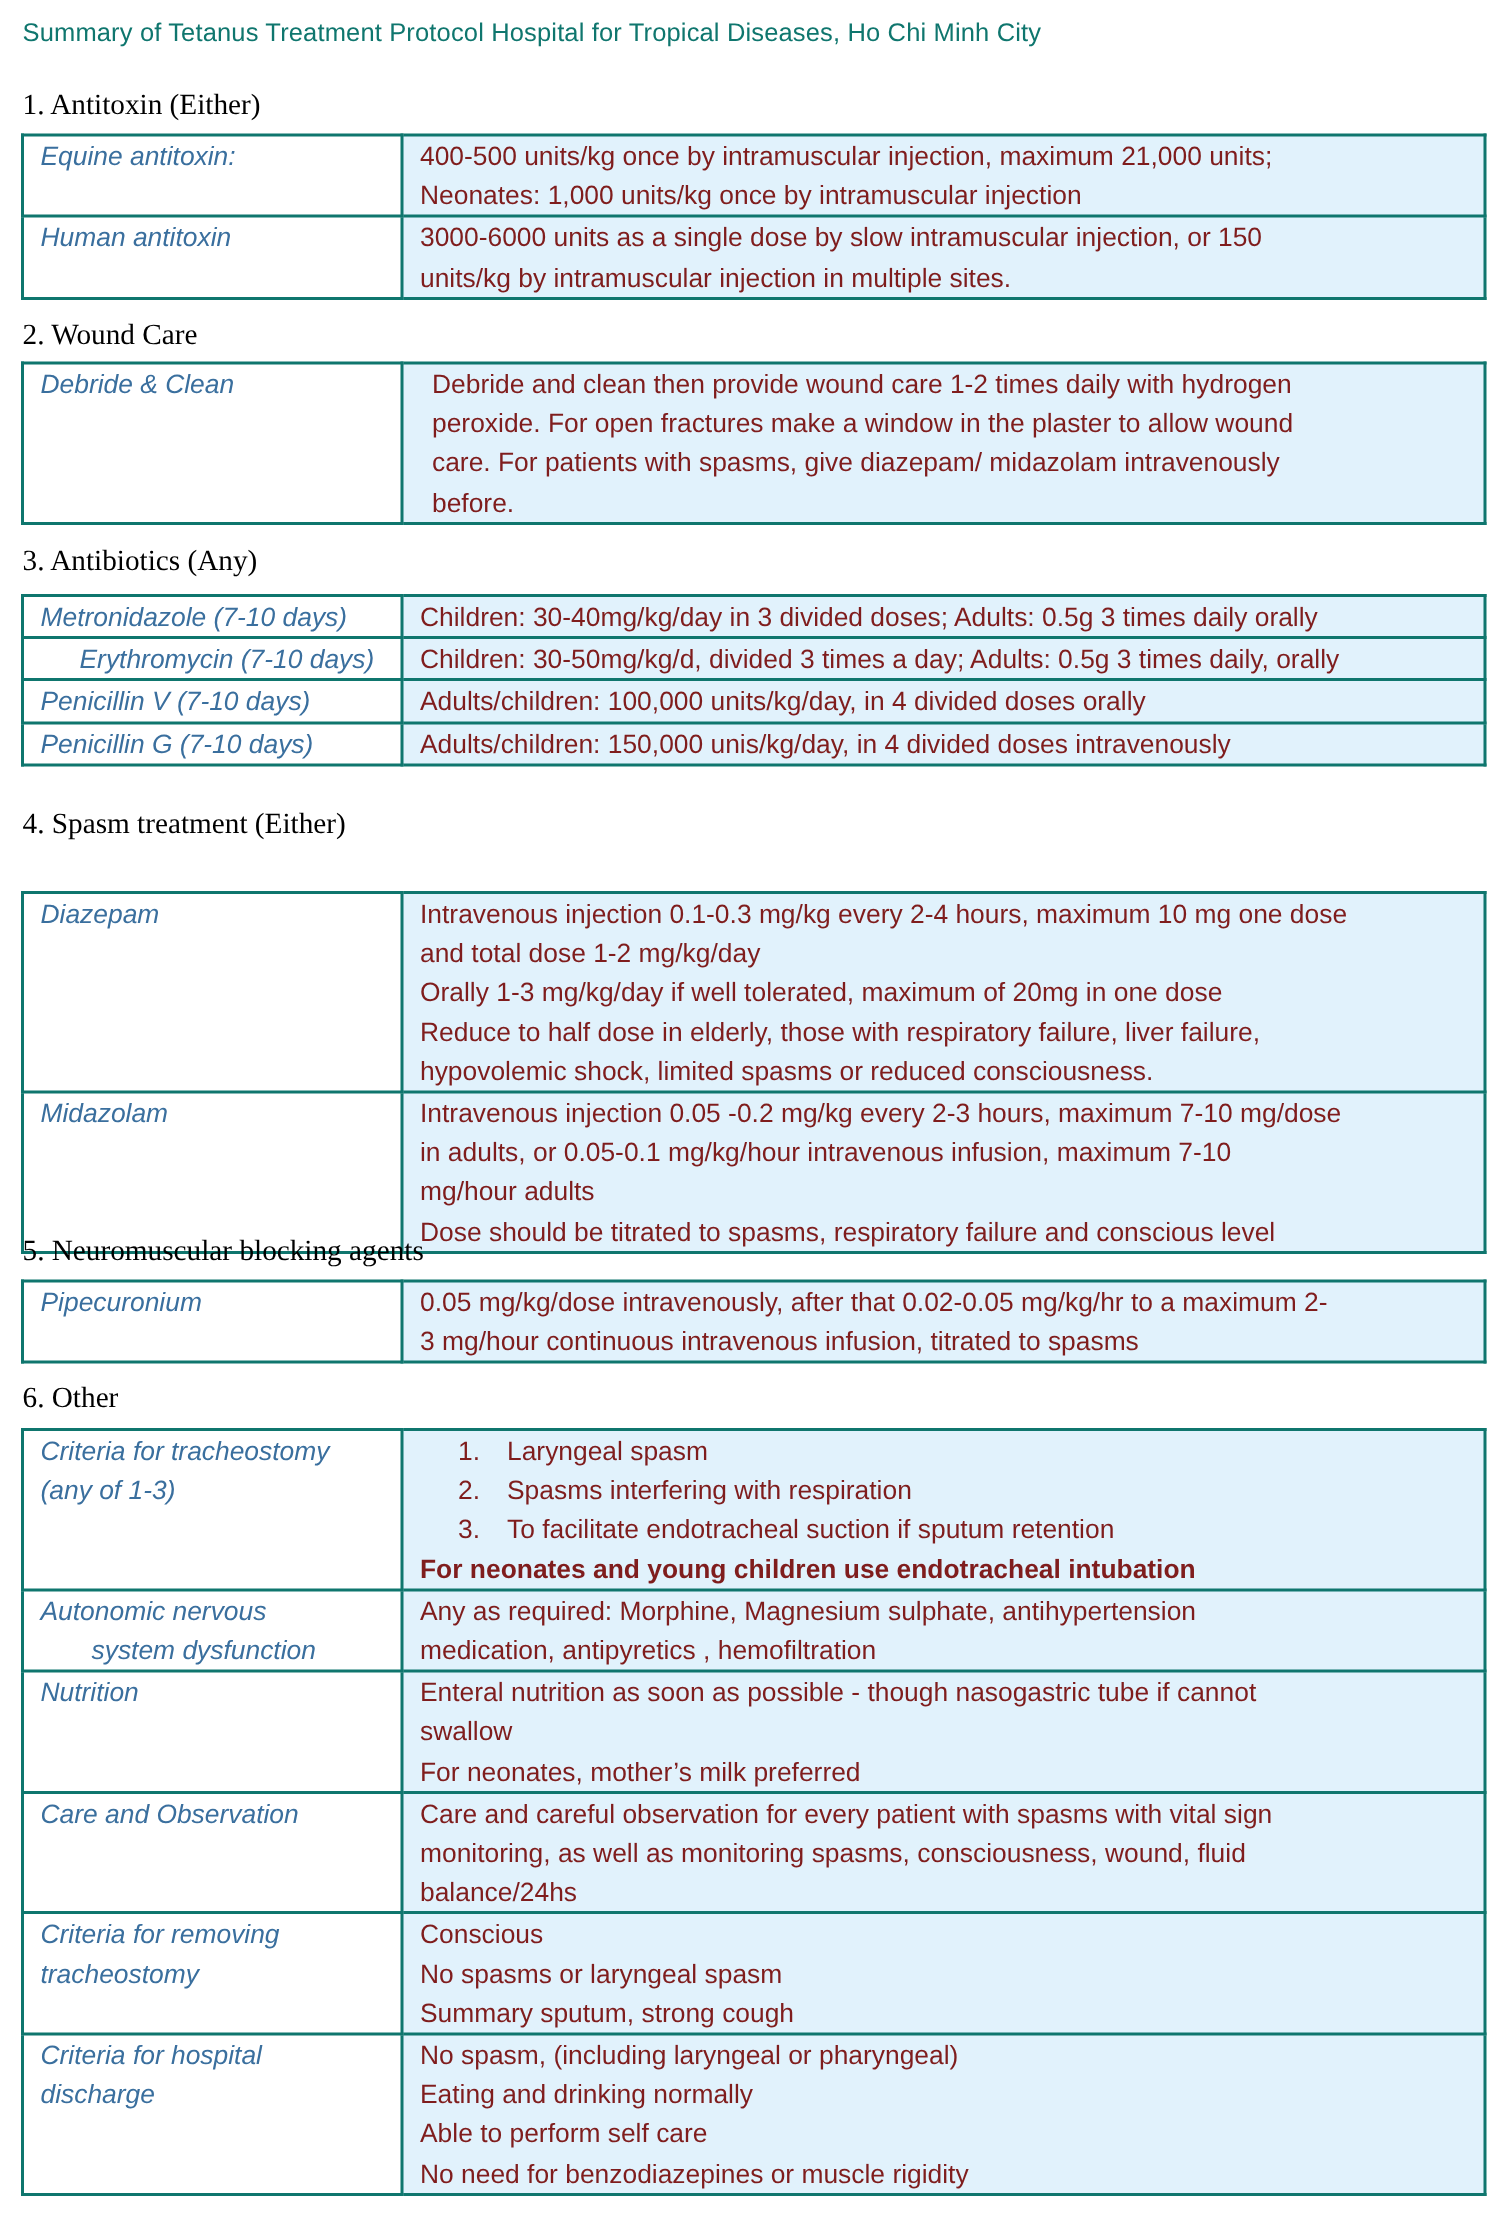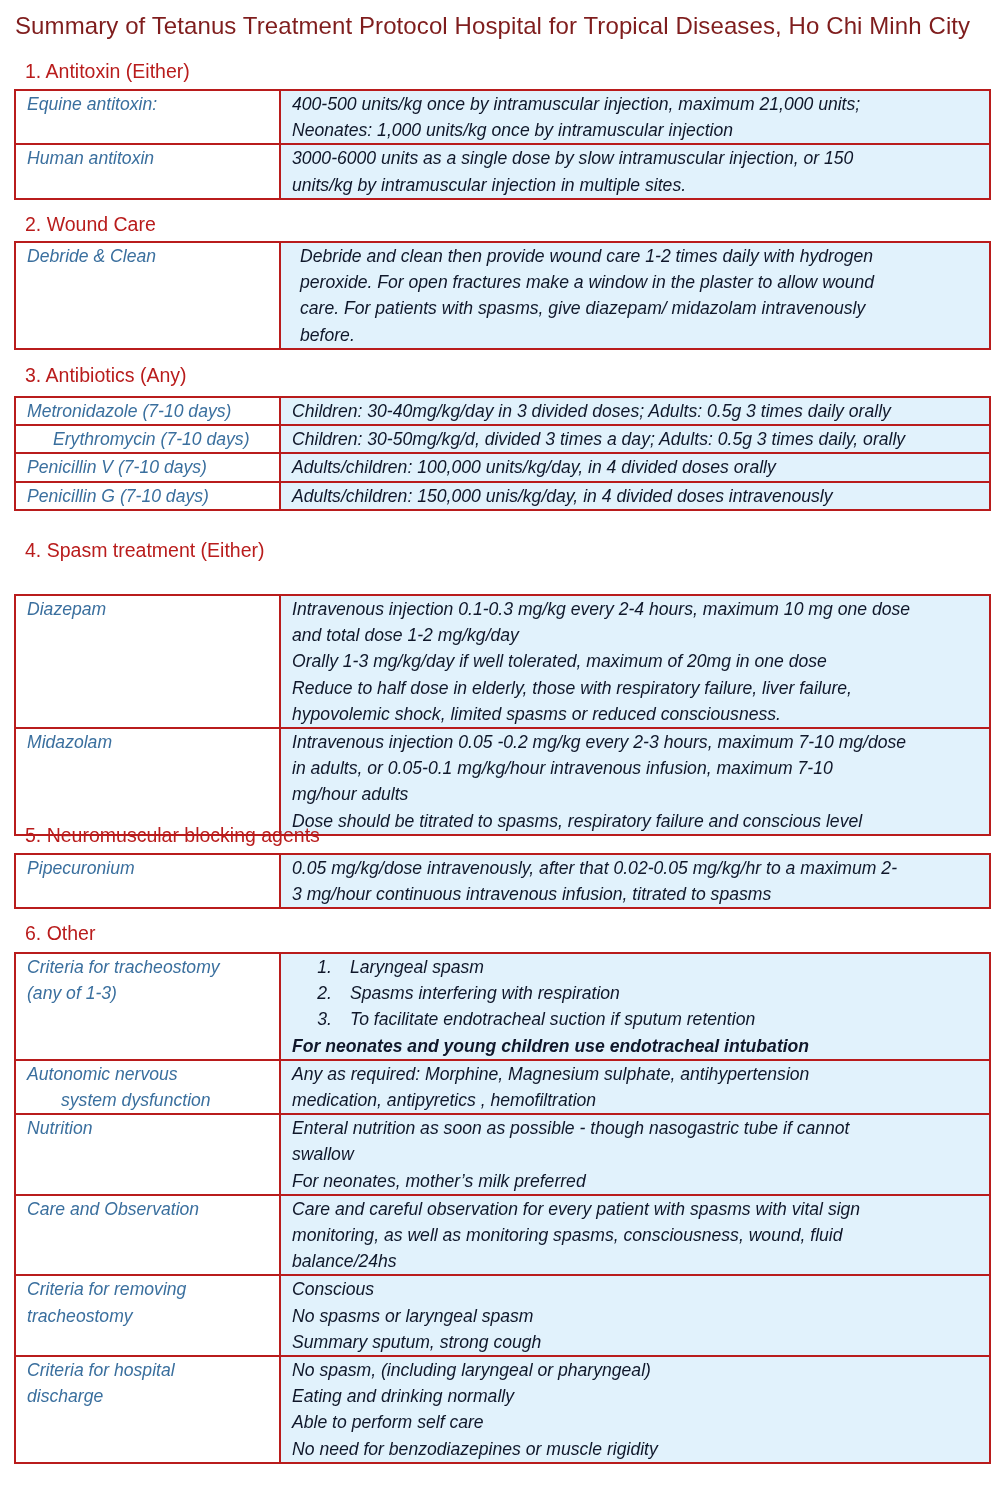--- a/index.html
+++ b/index.html
@@ -1,23 +1,23 @@
 <!DOCTYPE html>
 <html><head>
 <meta charset="utf-8">
 <style>
   html, body { margin: 0; padding: 0; background: #ffffff; }
   body { width: 1000px; height: 1486px; position: relative; overflow: hidden;
          font-family: "Liberation Sans", sans-serif; color: #111; }
-  .title { position: absolute; left: 15px; top: 12px; font-size: 24px; color: #7f1d1d; white-space: nowrap; letter-spacing: 0.1px; }
-  .sec { position: absolute; left: 25px; font-size: 19.5px; color: #b91c1c; white-space: nowrap; }
+  .title { position: absolute; left: 15px; top: 12px; font-size: 17px; color: #0f766e; white-space: nowrap; letter-spacing: 0.1px; }
+  .sec { position: absolute; left: 15px; font-size: 19.5px; color: #000000; white-space: nowrap; font-family: Liberation Serif, serif; }
   table.t { position: absolute; left: 14px; width: 977px; border-collapse: collapse; table-layout: fixed; }
-  table.t td { border: 2px solid #b91c1c; vertical-align: top; font-size: 17.6px; line-height: 26.2px; padding: 0 20px 0 11px; }
+  table.t td { border: 2px solid #0f766e; vertical-align: top; font-size: 17.6px; line-height: 26.2px; padding: 0 8px 0 11px; }
   table.t td.l { width: 232px; color: #3a6f9e; font-style: italic; background: #ffffff; padding-left: 11px; white-space: nowrap; }
-  table.t td.r { background: #e1f2fc; color: #0f172a; padding-left: 11px; font-style: italic; }
+  table.t td.r { background: #e1f2fc; color: #7f1d1d; padding-left: 11px; }
   td.r .line { display: block; white-space: nowrap; }
   td.r .pad { padding-left: 8px; }
   .ol { display: block; white-space: nowrap; }
   .ol .n { display: inline-block; width: 40px; text-align: right; margin-right: 18px; }
   .b { font-weight: bold; }
 </style>
 </head>
 <body>
 
 <div class="title">Summary of Tetanus Treatment Protocol Hospital for Tropical Diseases, Ho Chi Minh City</div>

